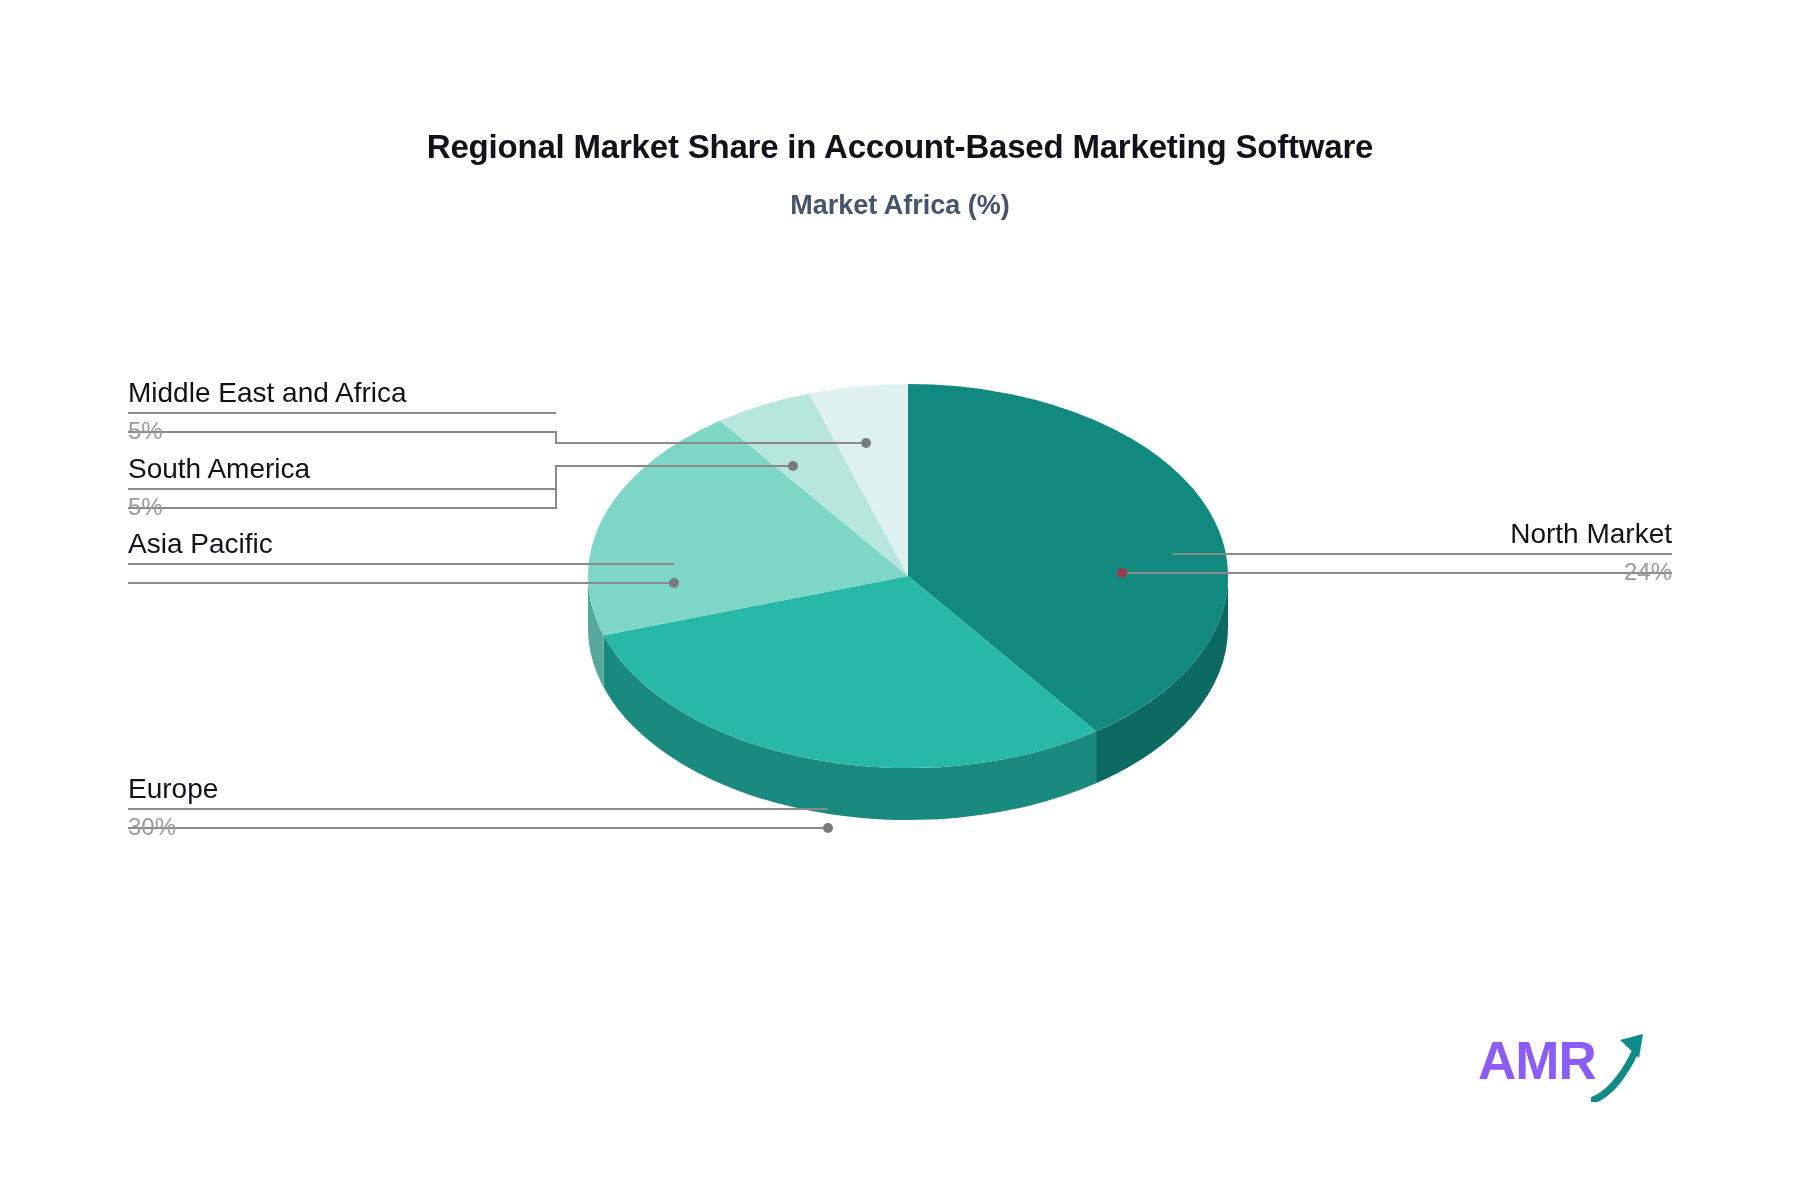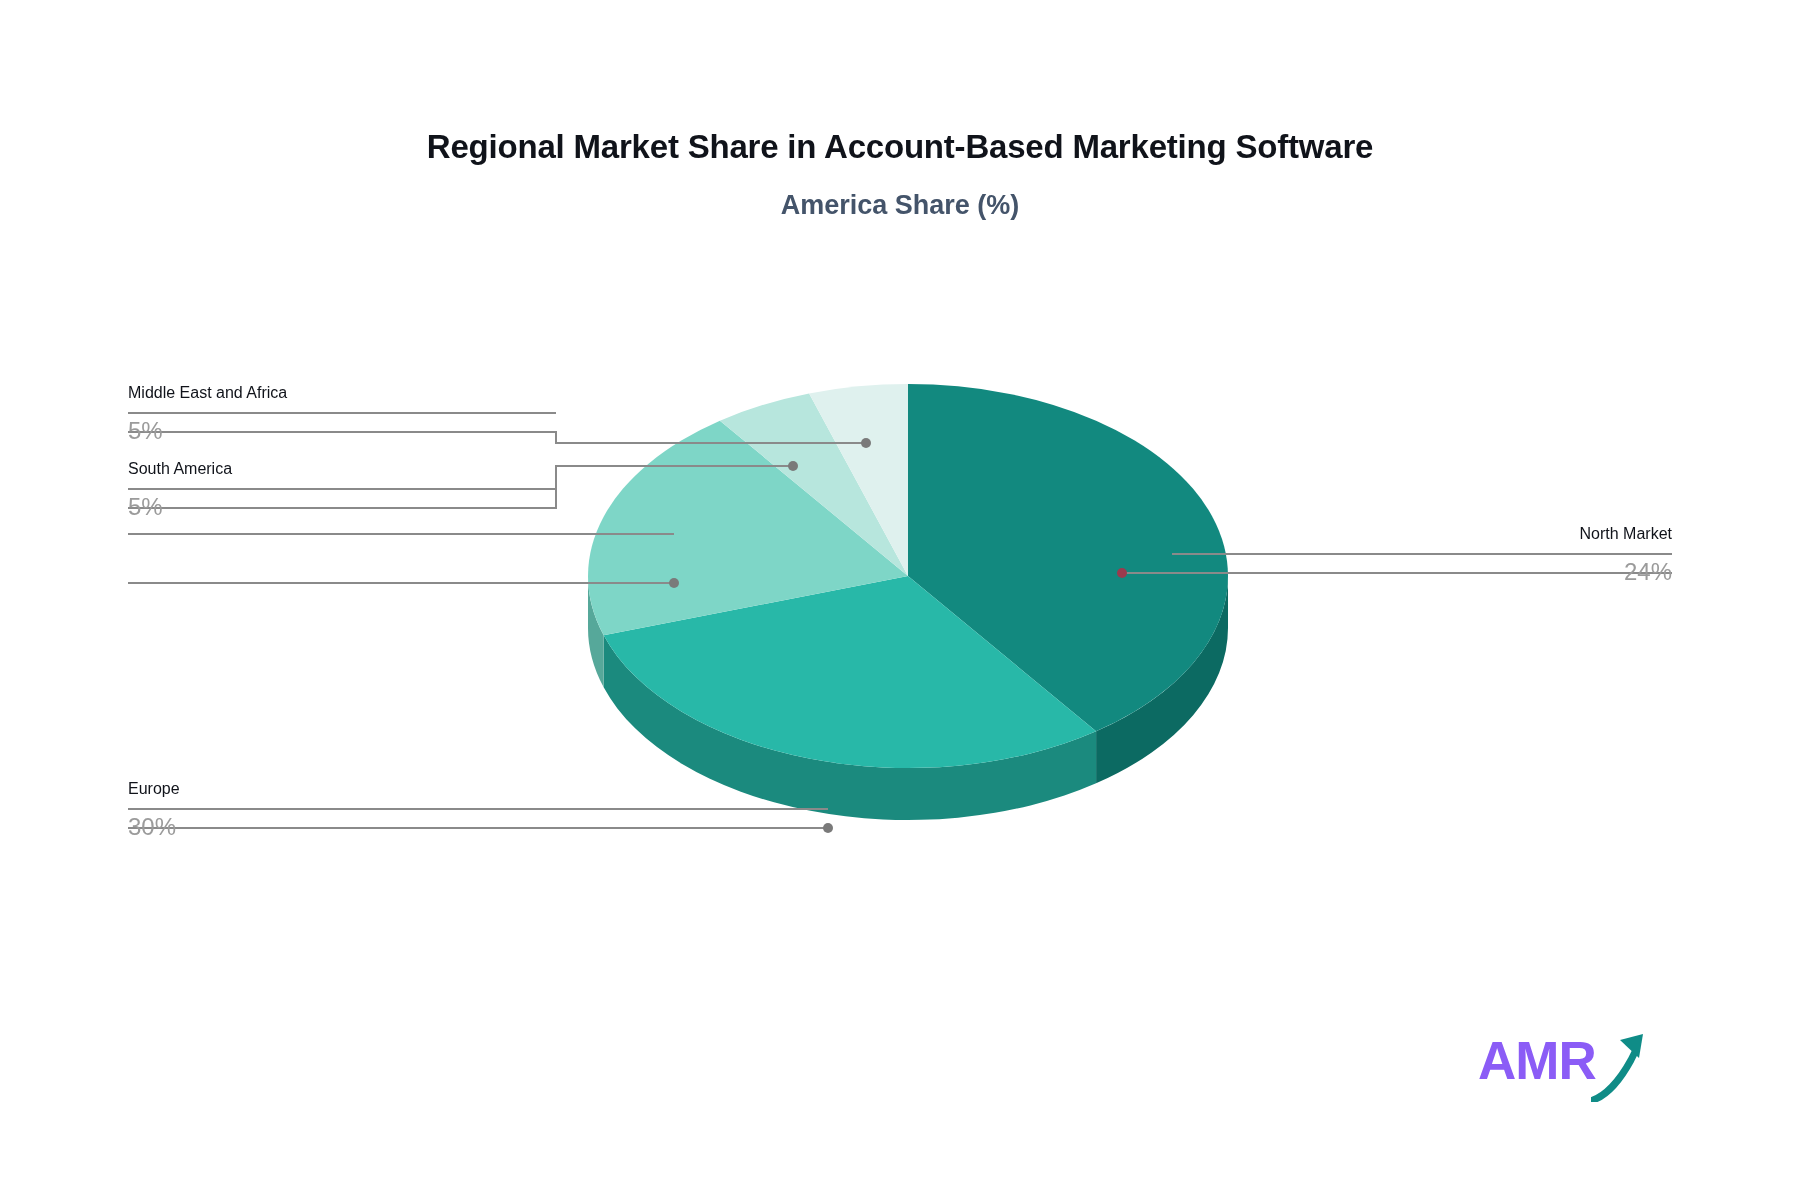--- a/index.html
+++ b/index.html
@@ -55,21 +55,21 @@
     width: 1800px;
     height: 1196px;
     overflow: visible;
   }
 
   
   .callout {
     position: absolute;
   }
   .callout .cl-name {
-    font-size: 16px;
+    font-size: 28px;
     color: #10131a;
     white-space: nowrap;
     line-height: 30px;
   }
   .callout .cl-rule {
     height: 0;
     border-top: 2px solid #8a8a8a;
     margin: 4px 0 2px 0;
   }
   .callout .cl-value {
@@ -107,21 +107,21 @@
     top: 0px;
   }
 </style>
 </head>
 <body>
 
 <div id="stage">
 
   <div id="chart-title">Regional Market Share in Account-Based Marketing Software</div>
 
-  <div id="chart-subtitle">America Share (%)</div>
+  <div id="chart-subtitle">Market Africa (%)</div>
 
   <svg id="pie-svg" viewBox="0 0 1800 1196">
 
     <g>
         <path d="M 1228,576 A 320,192 0 0 1 1096.0912807335915,731.33126291999 L 1096.0912807335915,783.33126291999 A 320,192 0 0 0 1228,628 Z" fill="#0c6a62"></path>
         <path d="M 1096.0912807335915,731.33126291999 A 320,192 0 0 1 603.6619147855508,635.33126291999 L 603.6619147855508,687.33126291999 A 320,192 0 0 0 1096.0912807335915,783.33126291999 Z" fill="#1b8a7e"></path>
         <path d="M 603.6619147855508,635.33126291999 A 320,192 0 0 1 588,576 L 588,628 A 320,192 0 0 0 603.6619147855508,687.33126291999 Z" fill="#56a89a"></path>
       </g>
 
     <g>
@@ -157,20 +157,21 @@
     <div class="cl-value">5%</div>
   </div>
 
   <div class="callout" style="left:128px; top:454px; width:428px;">
     <div class="cl-name">South America</div>
     <div class="cl-rule"></div>
     <div class="cl-value">5%</div>
   </div>
 
   <div class="callout" style="left:128px; top:529px; width:546px;">
+    <div class="cl-name">Asia Pacific</div>
     <div class="cl-rule"></div>
   </div>
 
   <div class="callout" style="left:128px; top:774px; width:700px;">
     <div class="cl-name">Europe</div>
     <div class="cl-rule"></div>
     <div class="cl-value">30%</div>
   </div>
 
   <div class="callout right" style="left:1172px; top:519px; width:500px;">

